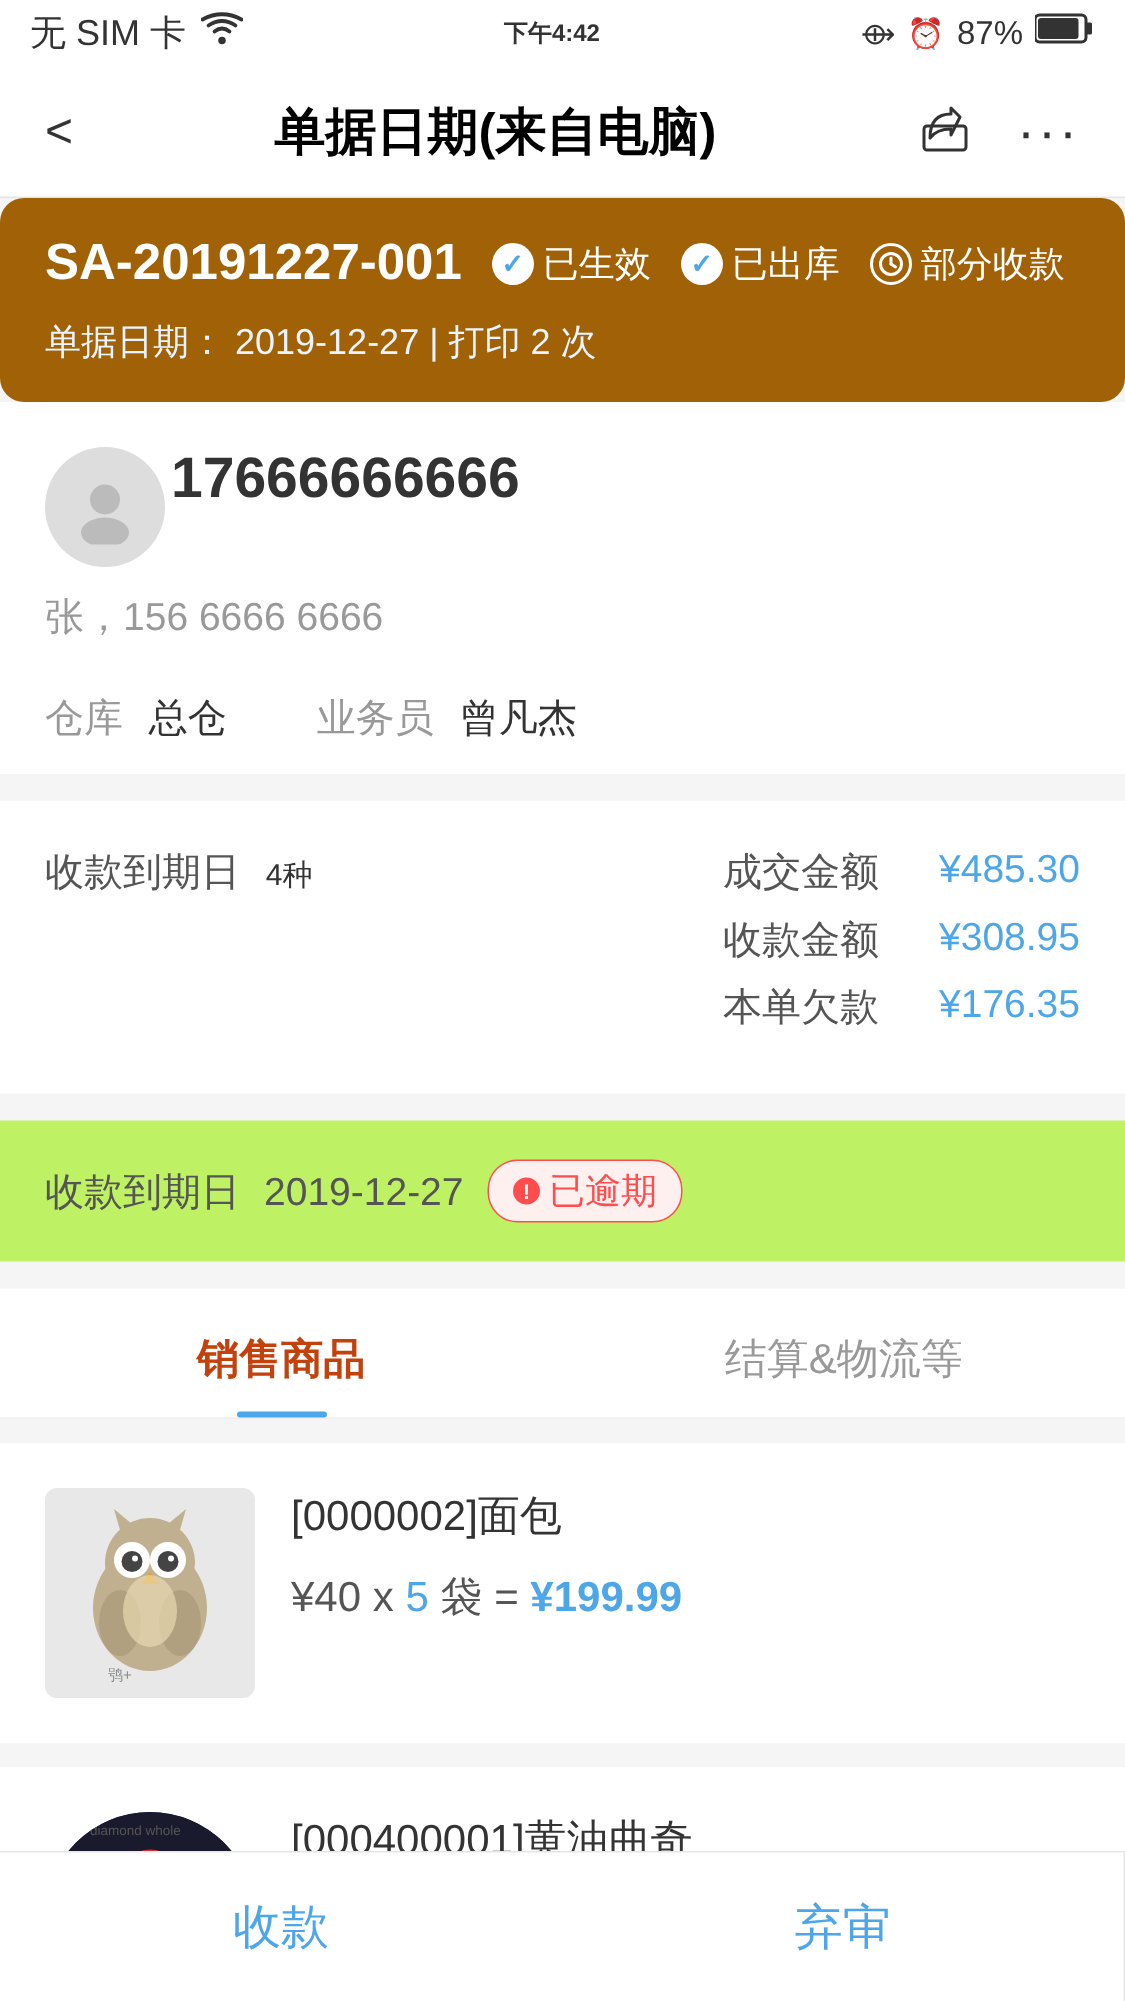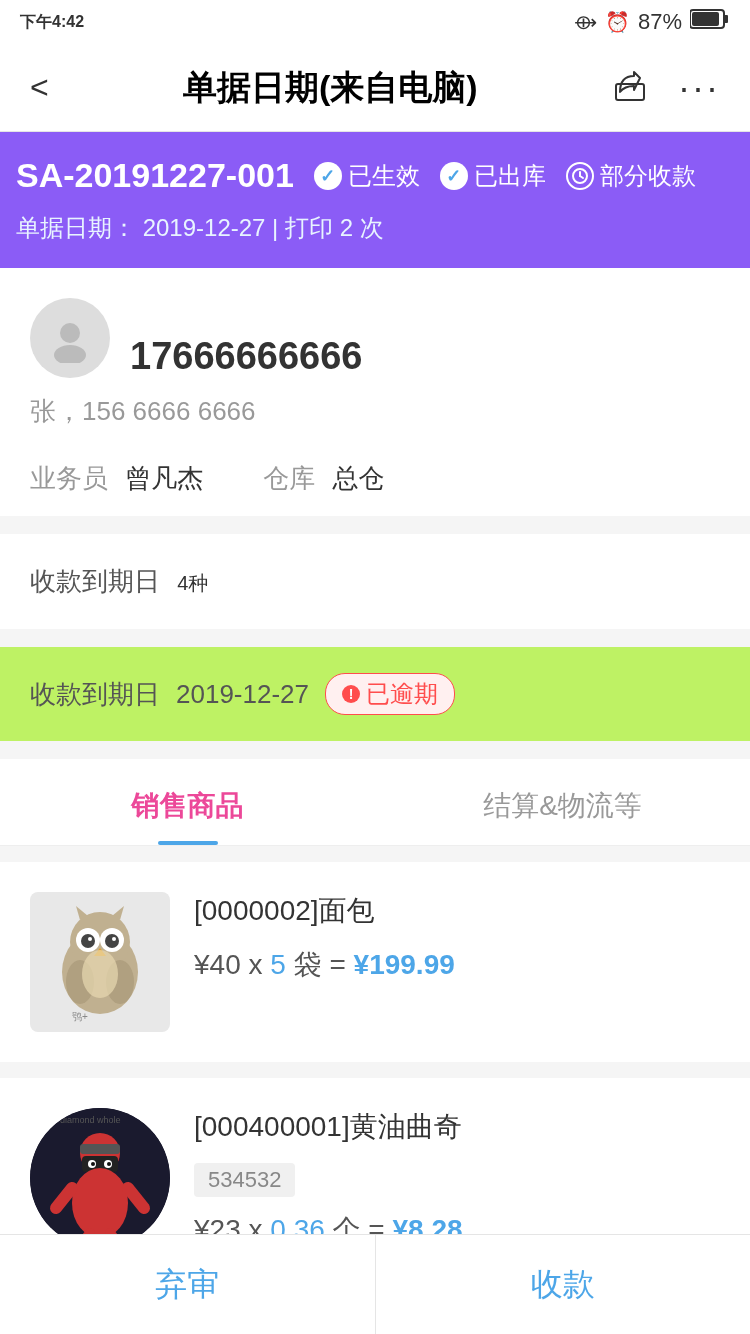--- a/index.html
+++ b/index.html
@@ -45,23 +45,24 @@
     }
     .nav-btn {
       font-size: 32px;
       color: #333;
       cursor: pointer;
     }
     .nav-right { display: flex; align-items: center; gap: 30px; }
 
     
     .order-header {
-      background: #8b5cf6;
-      padding: 24px 16px;
+      background: #a16207;
+      padding: 24px 30px;
       color: #fff;
+      border-radius: 16px;
     }
     .order-id-row {
       display: flex;
       align-items: center;
       gap: 20px;
       margin-bottom: 14px;
       flex-wrap: wrap;
     }
     .order-id {
       font-size: 34px;
@@ -105,22 +106,22 @@
     }
 
     
     .customer-section {
       background: #fff;
       padding: 30px 30px 20px;
       margin-bottom: 2px;
     }
     .customer-row {
       display: flex;
-      align-items: flex-end;
-      gap: 20px;
+      align-items: flex-start;
+      gap: 4px;
       margin-bottom: 16px;
     }
     .avatar {
       width: 80px;
       height: 80px;
       background: #ddd;
       border-radius: 50%;
       display: flex;
       align-items: center;
       justify-content: center;
@@ -214,21 +215,21 @@
     .tab-item {
       flex: 1;
       text-align: center;
       padding: 28px 0 20px;
       font-size: 28px;
       color: #999;
       cursor: pointer;
       position: relative;
     }
     .tab-item.active {
-      color: #ec4899;
+      color: #c2410c;
       font-weight: 600;
     }
     .tab-item.active::after {
       content: '';
       position: absolute;
       bottom: 0;
       left: 50%;
       transform: translateX(-50%);
       width: 60px;
       height: 4px;
@@ -302,20 +303,32 @@
       font-weight: 500;
       cursor: pointer;
     }
     .bottom-btn.cancel { color: #4da6e8; border-right: 1px solid #e5e5e5; }
     .bottom-btn.confirm { color: #4da6e8; }
   </style>
 </head>
 <body>
 
 <div class="status-bar">
+  <div class="status-left">
+    <span>无 SIM 卡</span>
+    <span>
+      <svg width="28" height="22" viewBox="0 0 28 22">
+        <path d="M14 18 Q14 18 14 18" fill="#333"></path>
+        <path d="M9 13 Q14 9 19 13" stroke="#333" stroke-width="2.5" fill="none" stroke-linecap="round"></path>
+        <path d="M5 9 Q14 3 23 9" stroke="#333" stroke-width="2.5" fill="none" stroke-linecap="round"></path>
+        <path d="M1 5 Q14 -2 27 5" stroke="#333" stroke-width="2.5" fill="none" stroke-linecap="round"></path>
+        <circle cx="14" cy="19" r="2.5" fill="#333"></circle>
+      </svg>
+    </span>
+  </div>
   <div class="status-center">下午4:42</div>
   <div class="status-right">
     <span style="font-size:20px;">⟴</span>
     <span style="font-size:20px;">⏰</span>
     <span>87%</span>
     <span>
       <svg width="40" height="22" viewBox="0 0 40 22">
         <rect x="0" y="2" width="34" height="18" rx="3" ry="3" fill="none" stroke="#333" stroke-width="2"></rect>
         <rect x="34" y="7" width="4" height="8" rx="1" fill="#333"></rect>
         <rect x="2" y="4" width="27" height="14" rx="2" fill="#333"></rect>
@@ -375,36 +388,50 @@
       <svg viewBox="0 0 50 50" fill="none" xmlns="http://www.w3.org/2000/svg">
         <circle cx="25" cy="20" r="10" fill="#bbb"></circle>
         <ellipse cx="25" cy="42" rx="16" ry="10" fill="#bbb"></ellipse>
       </svg>
     </div>
     <span class="customer-name">17666666666</span>
   </div>
   <div class="customer-sub">张，156 6666 6666</div>
   <div class="customer-info-row">
     <div>
+      <span class="info-label">仓库</span>
+      <span class="info-value">总仓</span>
+    </div>
+    <div>
       <span class="info-label">业务员</span>
       <span class="info-value">曾凡杰</span>
-    </div>
-    <div>
-      <span class="info-label">仓库</span>
-      <span class="info-value">总仓</span>
     </div>
   </div>
 </div>
 
 <div style="height:16px; background:#f5f5f5;"></div>
 
 <div class="summary-section">
   <div class="summary-left">
     <span>收款到期日</span>
     <span class="summary-count">4种</span>
+  </div>
+  <div class="summary-right">
+    <div class="summary-row">
+      <span class="summary-row-label">成交金额</span>
+      <span class="summary-row-value">¥485.30</span>
+    </div>
+    <div class="summary-row">
+      <span class="summary-row-label">收款金额</span>
+      <span class="summary-row-value">¥308.95</span>
+    </div>
+    <div class="summary-row">
+      <span class="summary-row-label">本单欠款</span>
+      <span class="summary-row-value">¥176.35</span>
+    </div>
   </div>
 </div>
 
 <div style="height:16px; background:#f5f5f5;"></div>
 
 <div class="due-section">
   <span>收款到期日</span>
   <span>2019-12-27</span>
   <span class="overdue-badge">
     <span class="overdue-dot">!</span>
@@ -505,15 +532,15 @@
         <span>个</span>
         <span> = </span>
         <span class="total">¥8.28</span>
       </div>
     </div>
   </div>
 
 </div>
 
 <div class="bottom-bar">
+  <div class="bottom-btn confirm">收款</div>
   <div class="bottom-btn cancel">弃审</div>
-  <div class="bottom-btn confirm">收款</div>
 </div>
 
 </body></html>

